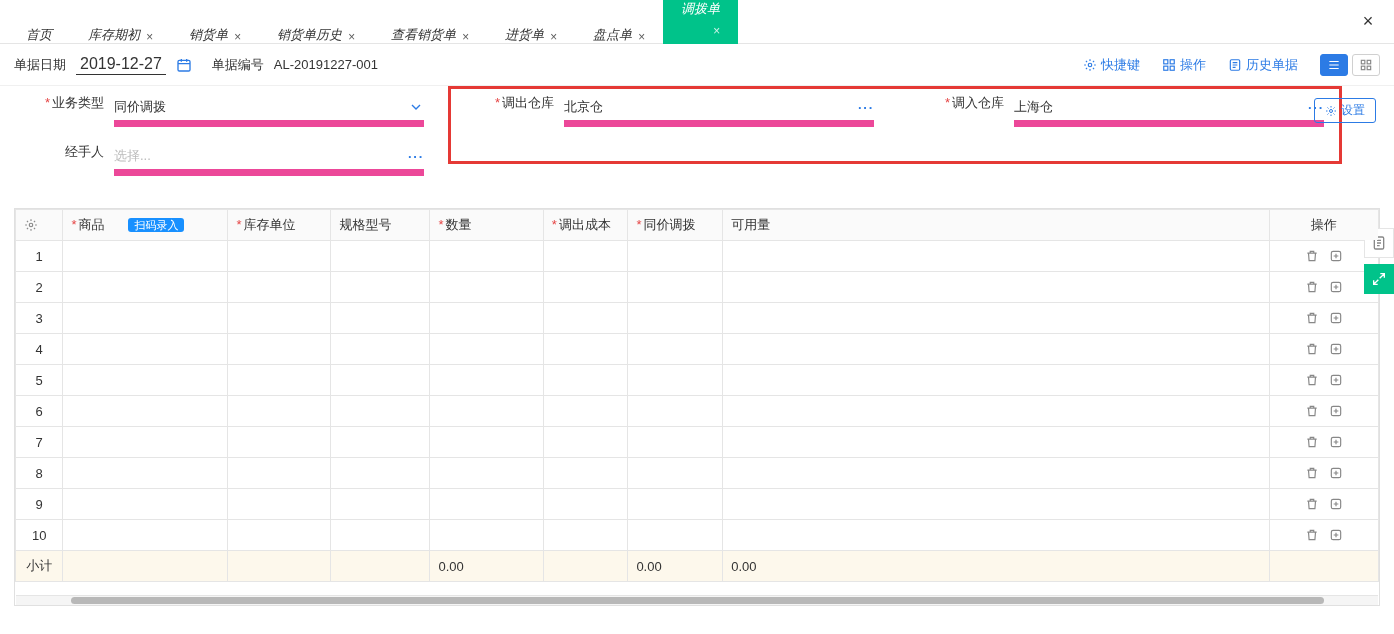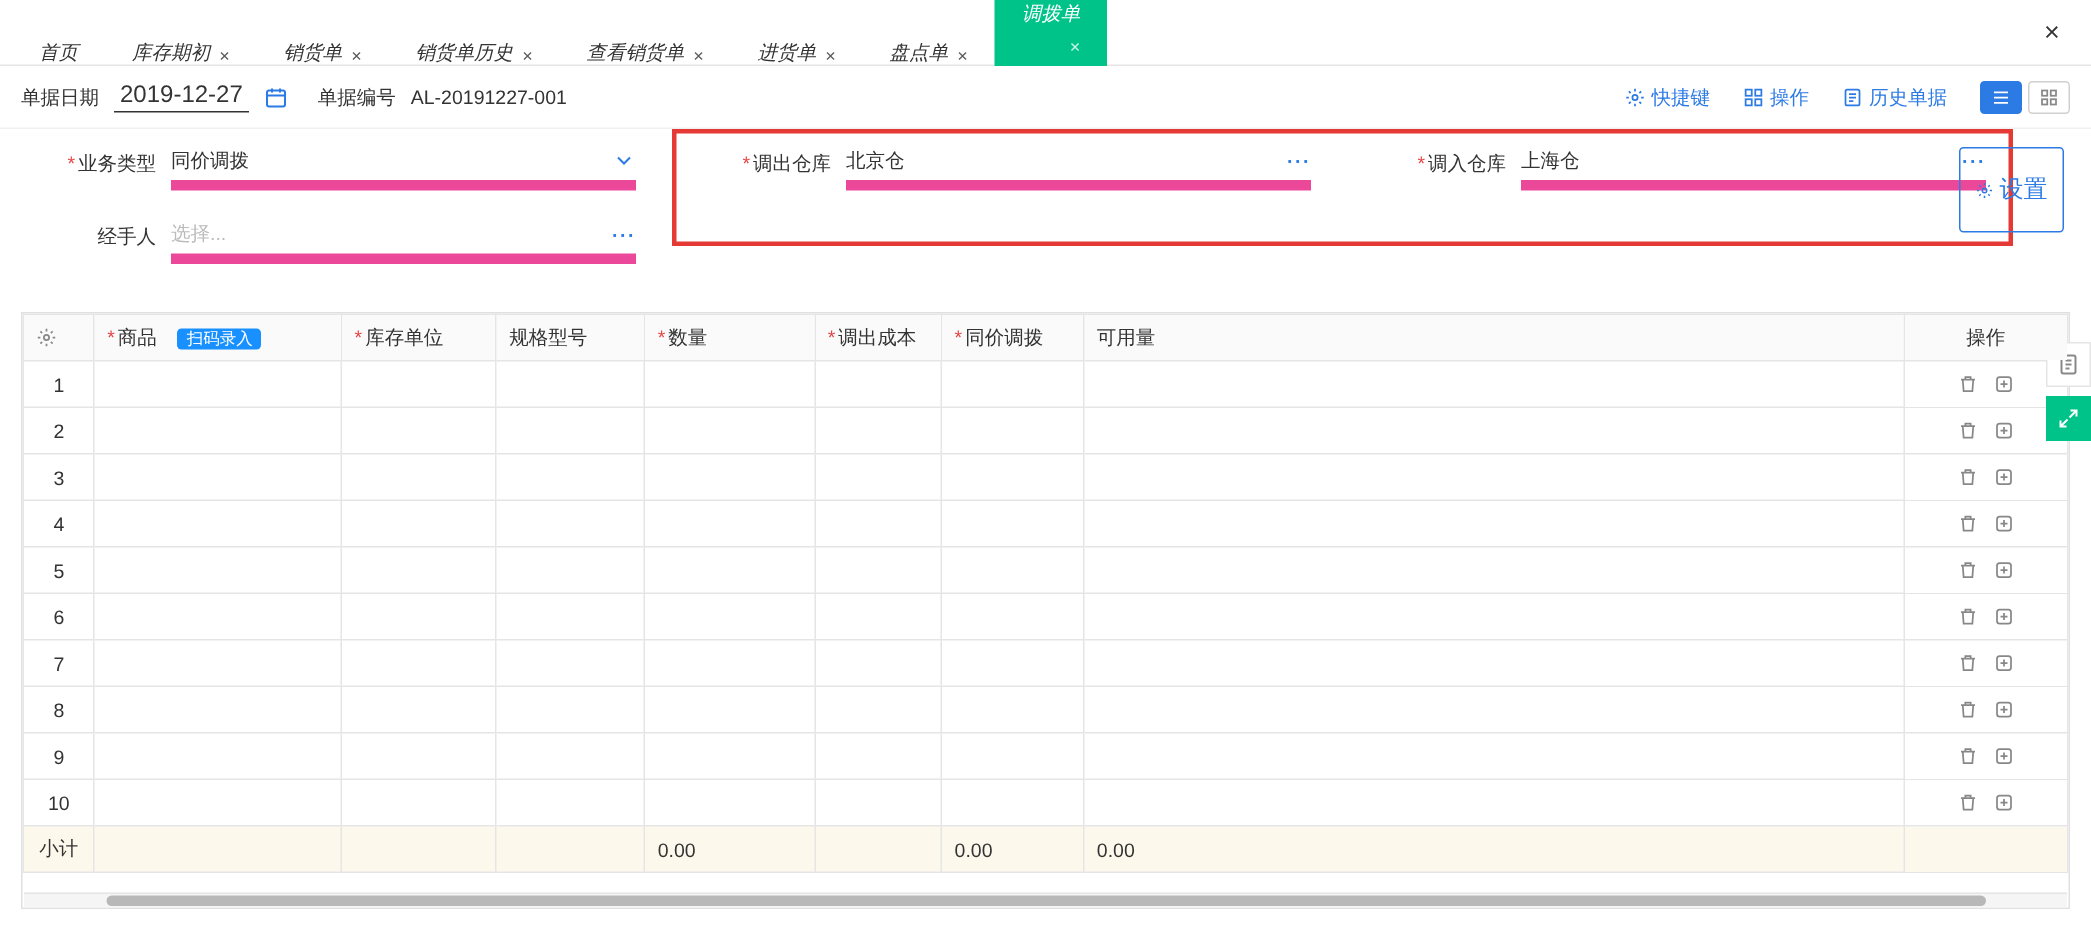--- a/index.html
+++ b/index.html
@@ -20,51 +20,51 @@
 .cal-icon { color: #2c7be5; }
 .hdr-spacer { flex: 1; }
 .tool { display: flex; align-items: center; gap: 4px; color: #2c7be5; cursor: pointer; padding: 0 6px; }
 .vm { display: flex; gap: 4px; margin-left: 6px; }
 .vm-btn { width: 28px; height: 22px; border: 1px solid #d0d0d0; border-radius: 3px; display: flex; align-items: center; justify-content: center; cursor: pointer; color: #888; }
 .vm-btn.active { background: #2c7be5; border-color: #2c7be5; color: #fff; }
 
 
 .form { padding: 8px 14px 6px; position: relative; }
 .form-row { display: flex; gap: 20px; margin-bottom: 16px; }
-.fld { display: flex; align-items: center; gap: 10px; width: 410px; }
+.fld { display: flex; align-items: flex-start; gap: 10px; width: 410px; }
 .fld-label { width: 90px; text-align: right; color: #333; padding-bottom: 4px; }
 .req { color: #e54545; margin-right: 2px; }
 .fld-input { flex: 1; border-bottom: 7px solid #ec4899; padding: 4px 0; display: flex; align-items: center; justify-content: space-between; min-height: 26px; }
 .fld-value { color: #333; }
 .placeholder { color: #bbb; }
 .chev { color: #2c7be5; font-size: 14px; }
 .dots { color: #2c7be5; font-weight: bold; letter-spacing: 1px; cursor: pointer; }
 
 
 .red-box { position: absolute; border: 3px solid #e53935; top: 0px; left: 448px; width: 894px; height: 78px; pointer-events: none; }
-.settings-btn { position: absolute; right: 18px; top: 12px; border: 1px solid #2c7be5; color: #2c7be5; padding: 17px 10px; border-radius: 3px; cursor: pointer; display: flex; align-items: center; gap: 4px; font-size: 16px; }
+.settings-btn { position: absolute; right: 18px; top: 12px; border: 1px solid #2c7be5; color: #2c7be5; padding: 3px 10px; border-radius: 3px; cursor: pointer; display: flex; align-items: center; gap: 4px; font-size: 12px; }
 
 
 .tbl-wrap { margin: 10px 14px 0; border: 1px solid #e0e0e0; position: relative; height: 398px; display: flex; flex-direction: column; }
 .tbl-scroll { overflow: auto; flex: 1; }
 table { border-collapse: collapse; width: 100%; }
 th, td { border: 1px solid #e5e5e5; height: 31px; padding: 0 8px; text-align: left; font-size: 13px; font-weight: normal; white-space: nowrap; }
 th { background: #fafafa; position: sticky; top: 0; z-index: 2; }
 .col-idx { width: 46px; text-align: center; }
 .col-prod { width: 160px; }
 .col-unit { width: 100px; }
 .col-spec { width: 96px; }
 .col-qty { width: 110px; }
 .col-cost { width: 82px; }
 .col-amt { width: 92px; }
 .col-avail { width: 530px; }
 .col-ops { width: 106px; text-align: center; position: sticky; right: 0; background: #fff; }
 th.col-ops { background: #fafafa; }
 .gear { cursor: pointer; color: #888; }
-.scan-btn { background: #1890ff; color: #fff; border-radius: 3px; padding: 1px 6px; font-size: 11px; margin-left: 14px; cursor: pointer; }
+.scan-btn { background: #1890ff; color: #fff; border-radius: 3px; padding: 1px 6px; font-size: 11px; margin-left: 24px; cursor: pointer; }
 .row-ops { display: flex; gap: 10px; justify-content: center; }
 .row-op { color: #888; cursor: pointer; }
 .subtotal td { background: #fdf8ec; }
 .subtotal .num { text-align: left; }
 
 
 .side { position: absolute; right: 0; top: 228px; display: flex; flex-direction: column; gap: 6px; }
 .side-btn { width: 30px; height: 30px; display: flex; align-items: center; justify-content: center; border: 1px solid #e5e5e5; background: #fff; cursor: pointer; color: #888; }
 .side-btn.green { background: #00c38a; color: #fff; border-color: #00c38a; }
 

